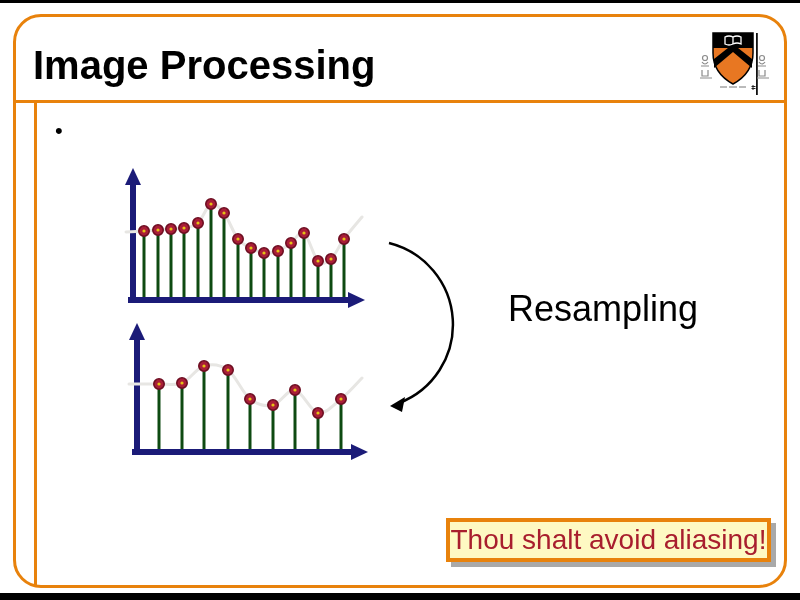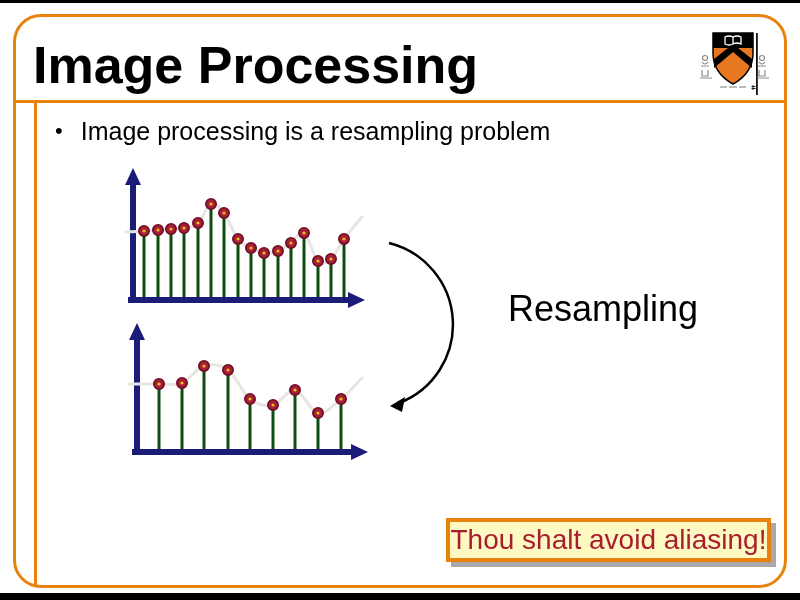--- a/index.html
+++ b/index.html
@@ -24,21 +24,21 @@
     left:13px; top:100px; width:774px; height:3px;
     background:var(--frame-orange,#E8820C);
   }
   #left-margin-line {
     left:34px; top:103px; width:3px; height:484px;
     background:var(--frame-orange,#E8820C);
   }
 
   #slide-title {
     left:33px; top:42px; width:500px;
-    font-size:52px; font-weight:bold; color:#000;
+    font-size:40px; font-weight:bold; color:#000;
     letter-spacing:0px; line-height:46px; white-space:nowrap;
   }
 
   #bullet-line {
     left:55px; top:114px; width:620px;
     font-size:25px; color:#000; line-height:34px;
     display:flex; align-items:flex-start;
   }
   #bullet-glyph { font-size:22px; margin-right:18px; line-height:34px; }
 
@@ -100,21 +100,20 @@
   </g>
 
   <g stroke="#777" stroke-width="1">
     <path d="M24 61 h7 M33 61 h8 M43 61 h7"></path>
     <path d="M57 59 v5 M55.5 60.5 h4 M55.5 62.5 h4" stroke="#222"></path>
   </g>
 </svg>
 
 <div class="abs" id="bullet-line">
   <span id="bullet-glyph">•</span>
-  <span id="bullet-text">Image processing is a resampling problem</span>
 </div>
 
 <svg class="abs" id="plots" viewBox="0 0 800 600">
     <g>
       <line x1="144" y1="300" x2="144" y2="231" stroke="#0E4A12" stroke-width="3"></line>
       <line x1="158" y1="300" x2="158" y2="230" stroke="#0E4A12" stroke-width="3"></line>
       <line x1="171" y1="300" x2="171" y2="229" stroke="#0E4A12" stroke-width="3"></line>
       <line x1="184" y1="300" x2="184" y2="228" stroke="#0E4A12" stroke-width="3"></line>
       <line x1="198" y1="300" x2="198" y2="223" stroke="#0E4A12" stroke-width="3"></line>
       <line x1="211" y1="300" x2="211" y2="204" stroke="#0E4A12" stroke-width="3"></line>

